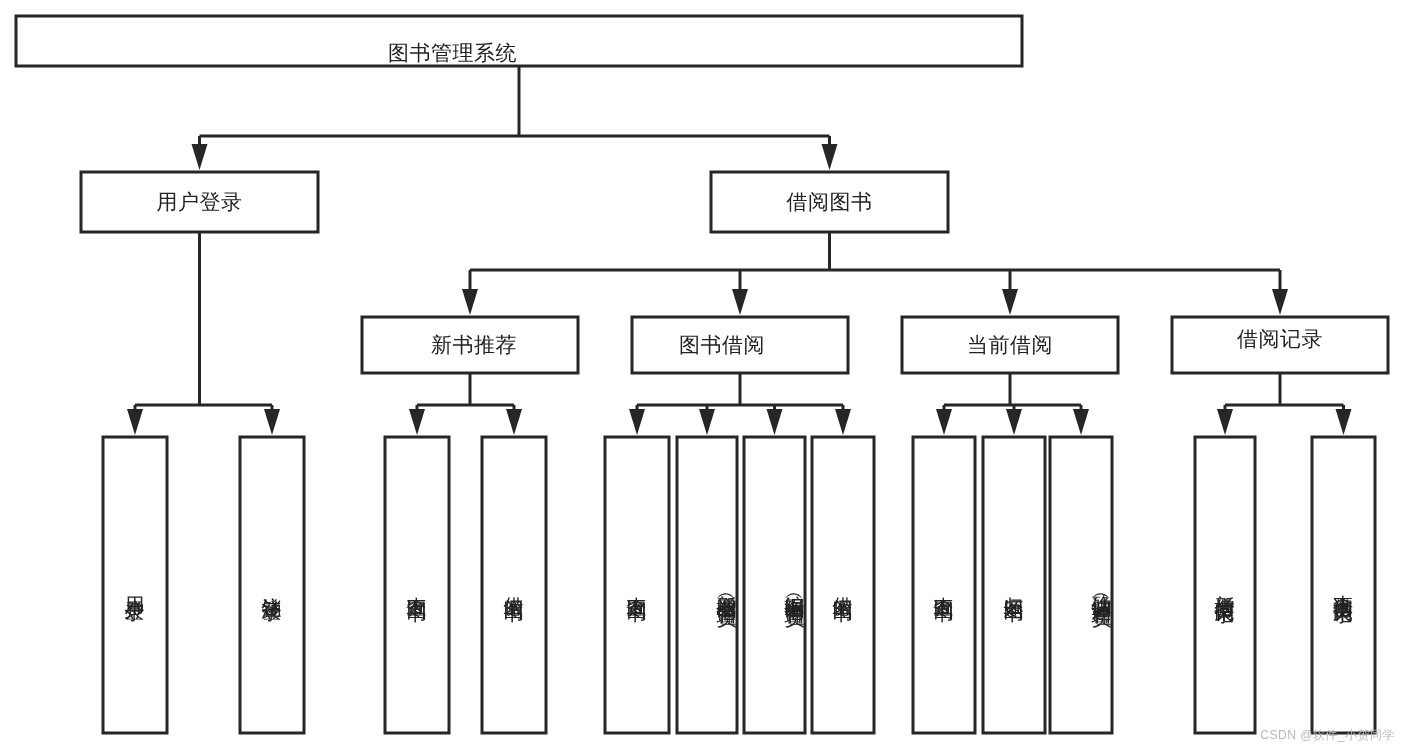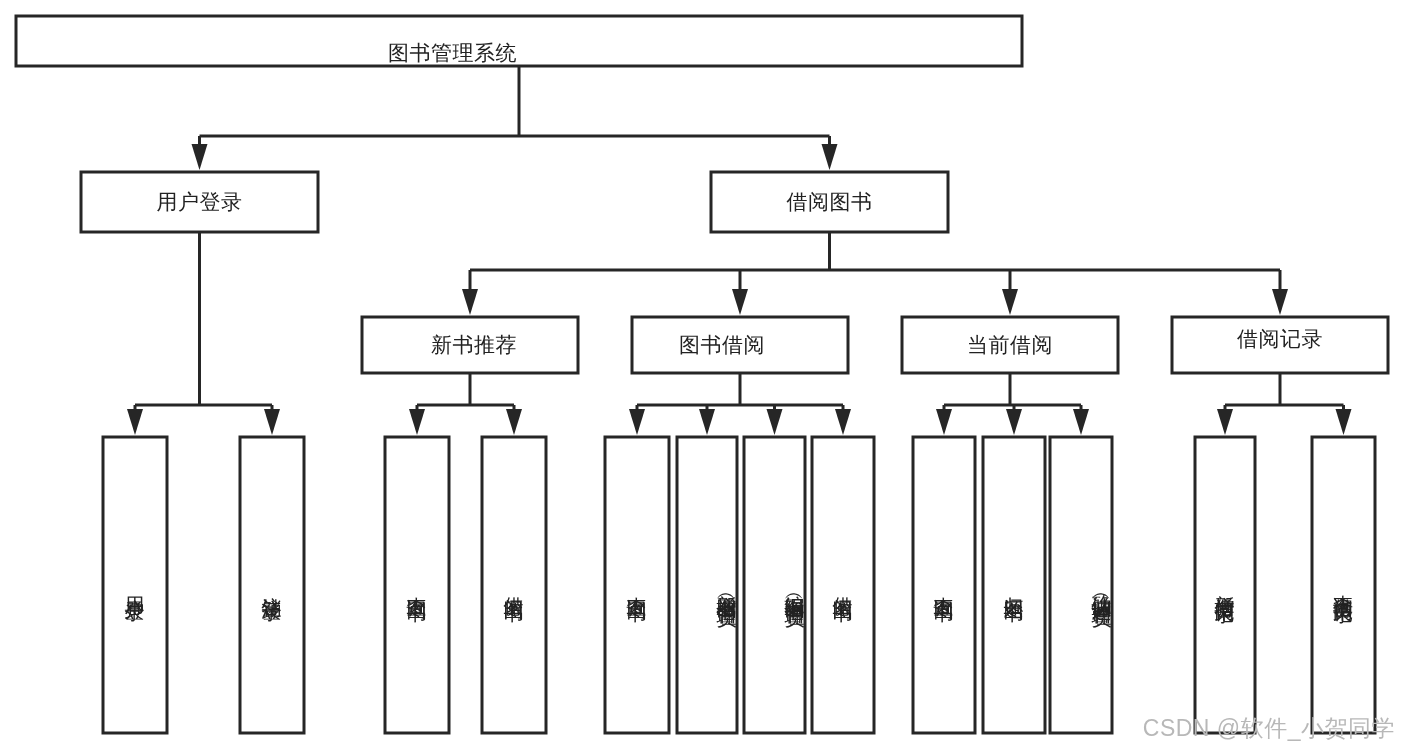--- a/index.html
+++ b/index.html
@@ -66,21 +66,21 @@
     white-space: normal;
   }
   .node-label.vertical.top-aligned {
     align-items: flex-start;
     justify-content: center;
   }
   .watermark {
     position: absolute;
     right: 10px;
     bottom: 3px;
-    font-size: 23px;
+    font-size: 12px;
     color: #b8b8b8;
     font-family: "Liberation Sans", "DejaVu Sans", sans-serif;
     letter-spacing: 0.5px;
     white-space: nowrap;
     pointer-events: none;
   }
 </style>
 </head>
 <body>
 

